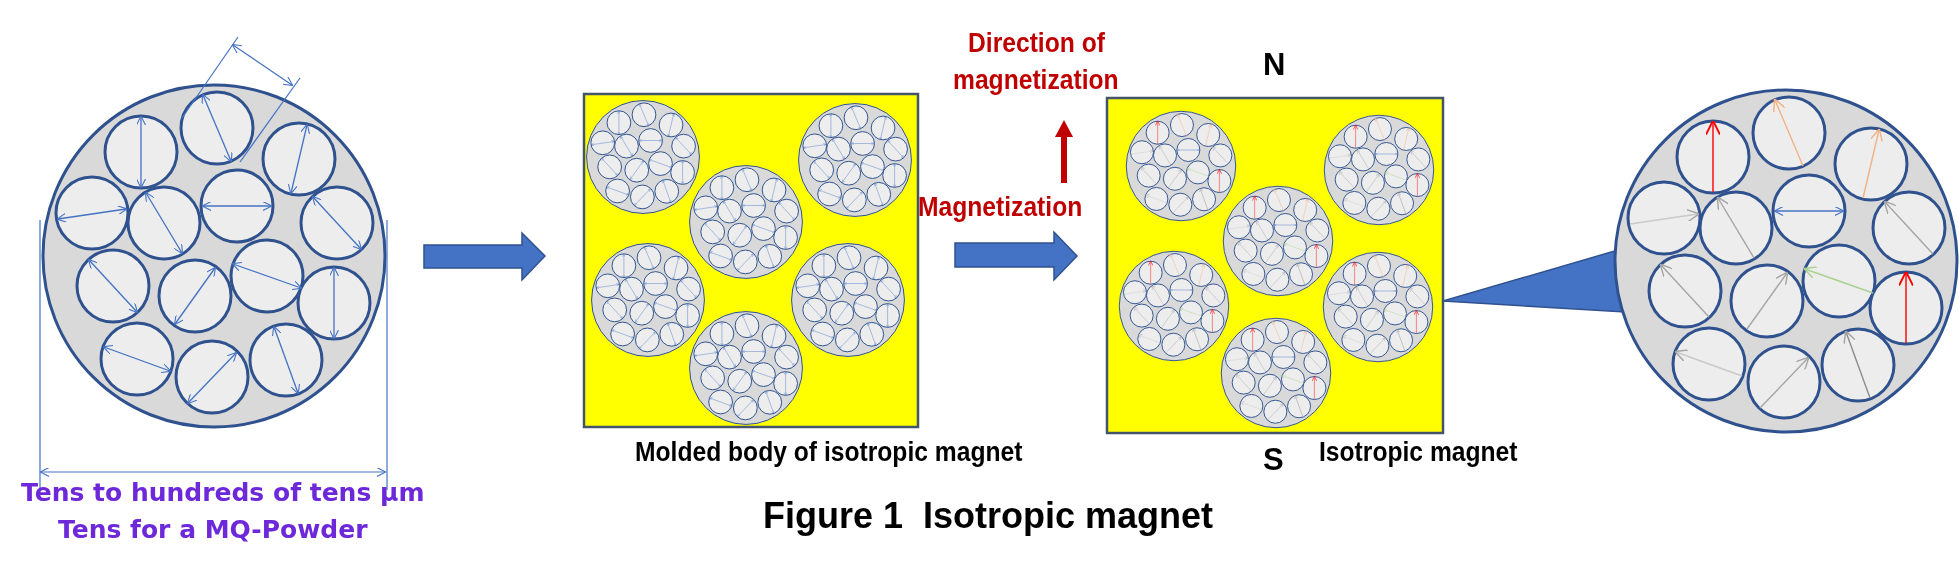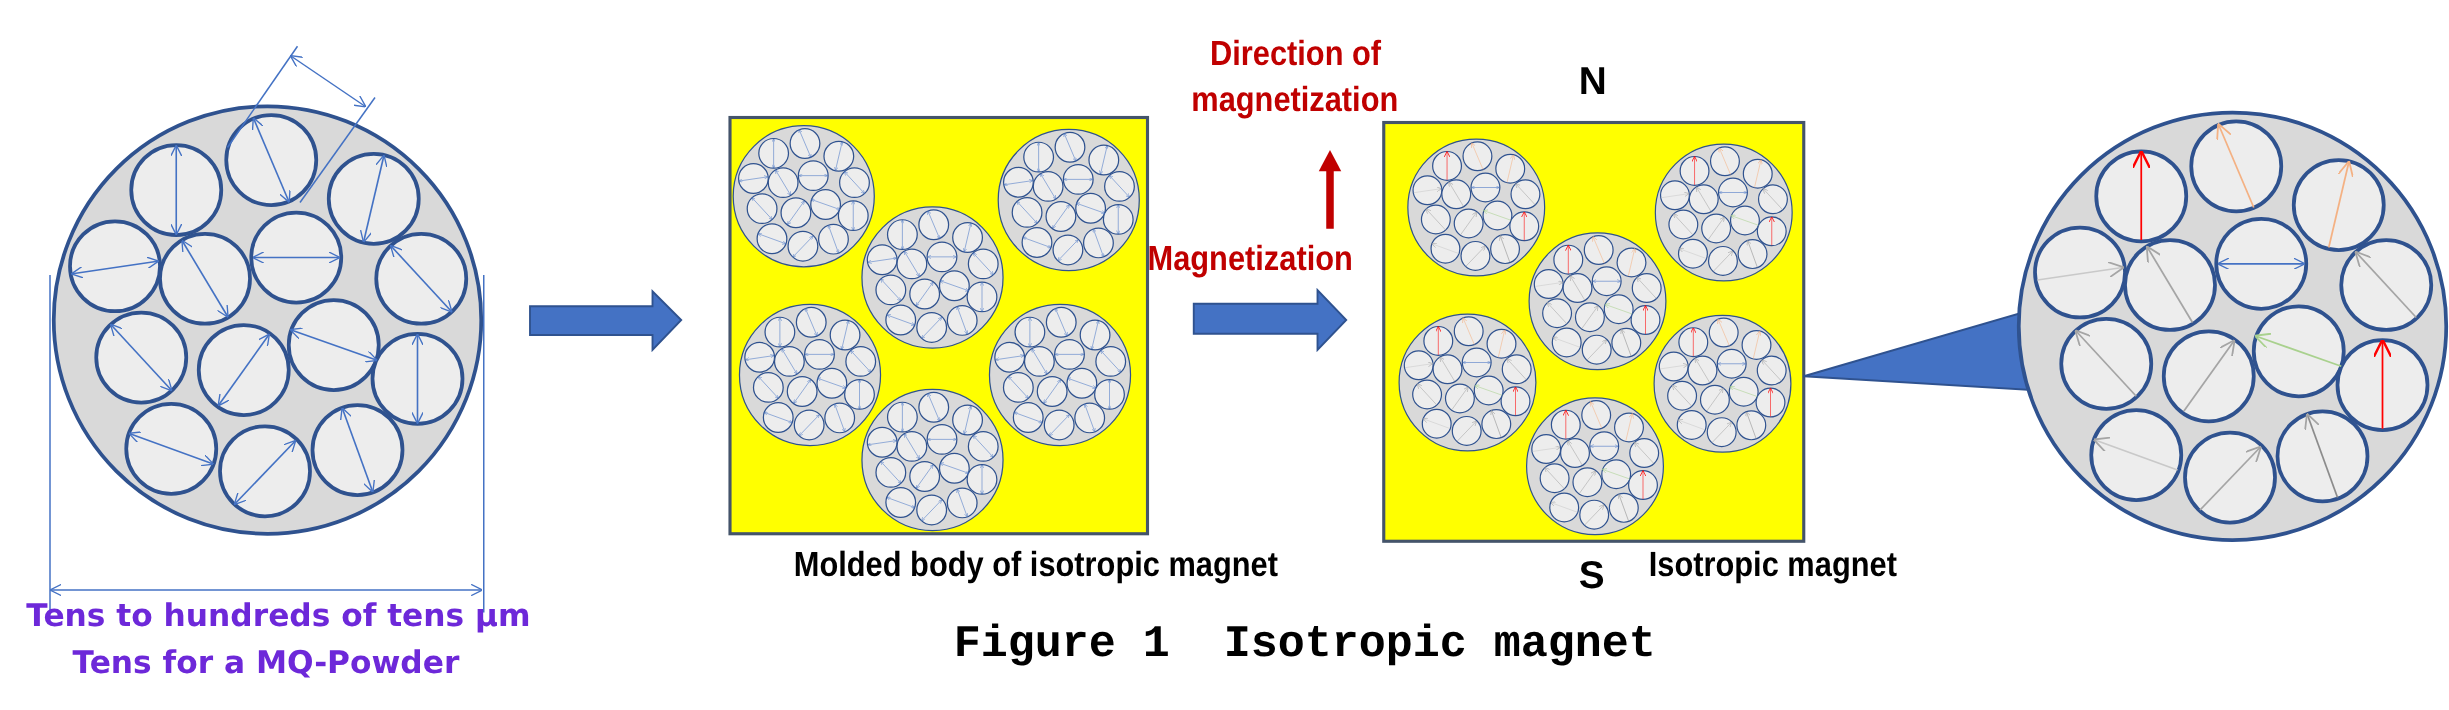--- a/index.html
+++ b/index.html
@@ -160,13 +160,13 @@
 <div class="lbl bold-narrow" style="left:635px; top:438px; transform:scaleX(0.88);">Molded body of isotropic magnet</div>
 
 <div class="lbl bold-narrow red" style="left:968px; top:29px; transform:scaleX(0.88);">Direction of</div>
 <div class="lbl bold-narrow red" style="left:953px; top:66px; transform:scaleX(0.88);">magnetization</div>
 <div class="lbl bold-narrow red" style="left:918px; top:193px; transform:scaleX(0.88);">Magnetization</div>
 
 <div class="lbl bold-narrow" style="left:1263px; top:51px; font-size:31px;">N</div>
 <div class="lbl bold-narrow" style="left:1263px; top:446px; font-size:31px;">S</div>
 <div class="lbl bold-narrow" style="left:1319px; top:438px; transform:scaleX(0.88);">Isotropic magnet</div>
 
-<div class="lbl" style="left:763px; top:496px; font-family:Liberation Mono, monospace; font-weight:bold; font-size:36px; line-height:40px; white-space:pre;">Figure 1  Isotropic magnet</div>
+<div class="lbl" style="left:763px; top:496px; font-family:Liberation Sans, sans-serif; font-weight:bold; font-size:36px; line-height:40px; white-space:pre;">Figure 1  Isotropic magnet</div>
 
 </body></html>

